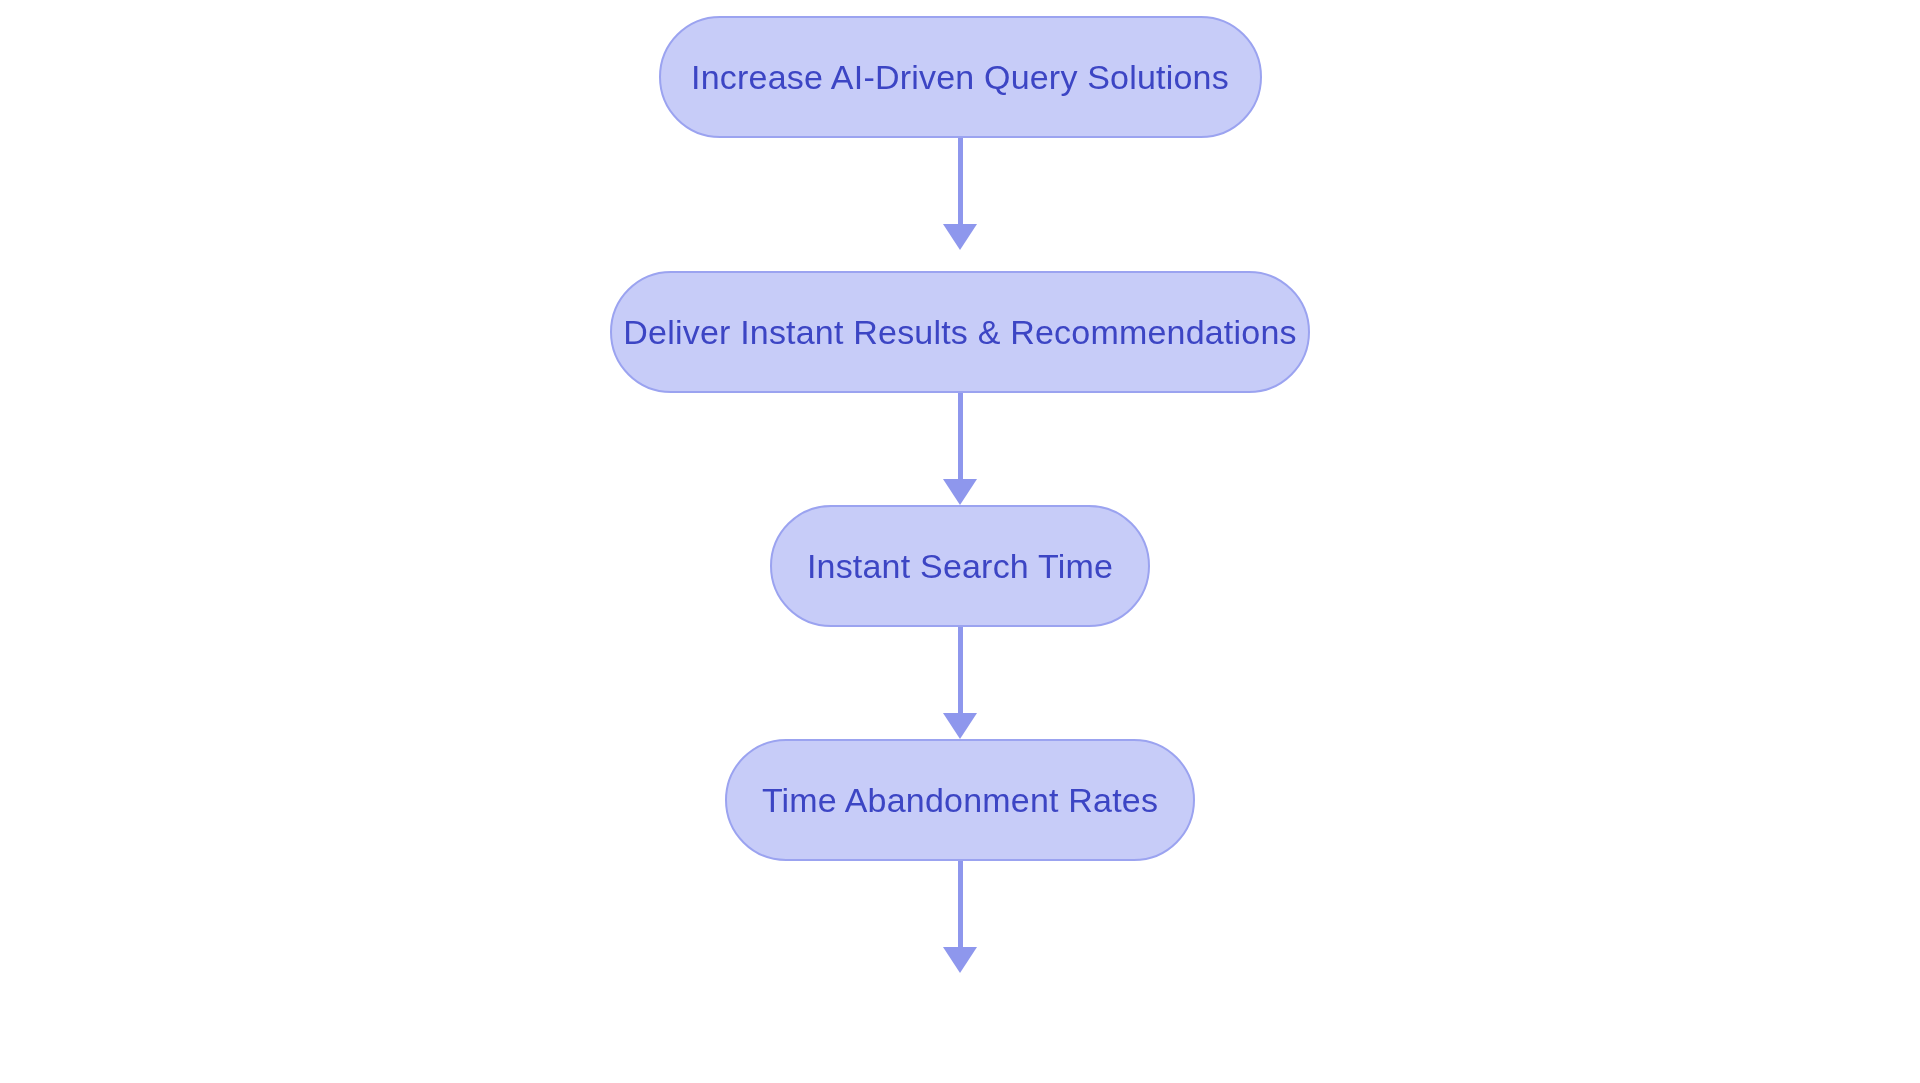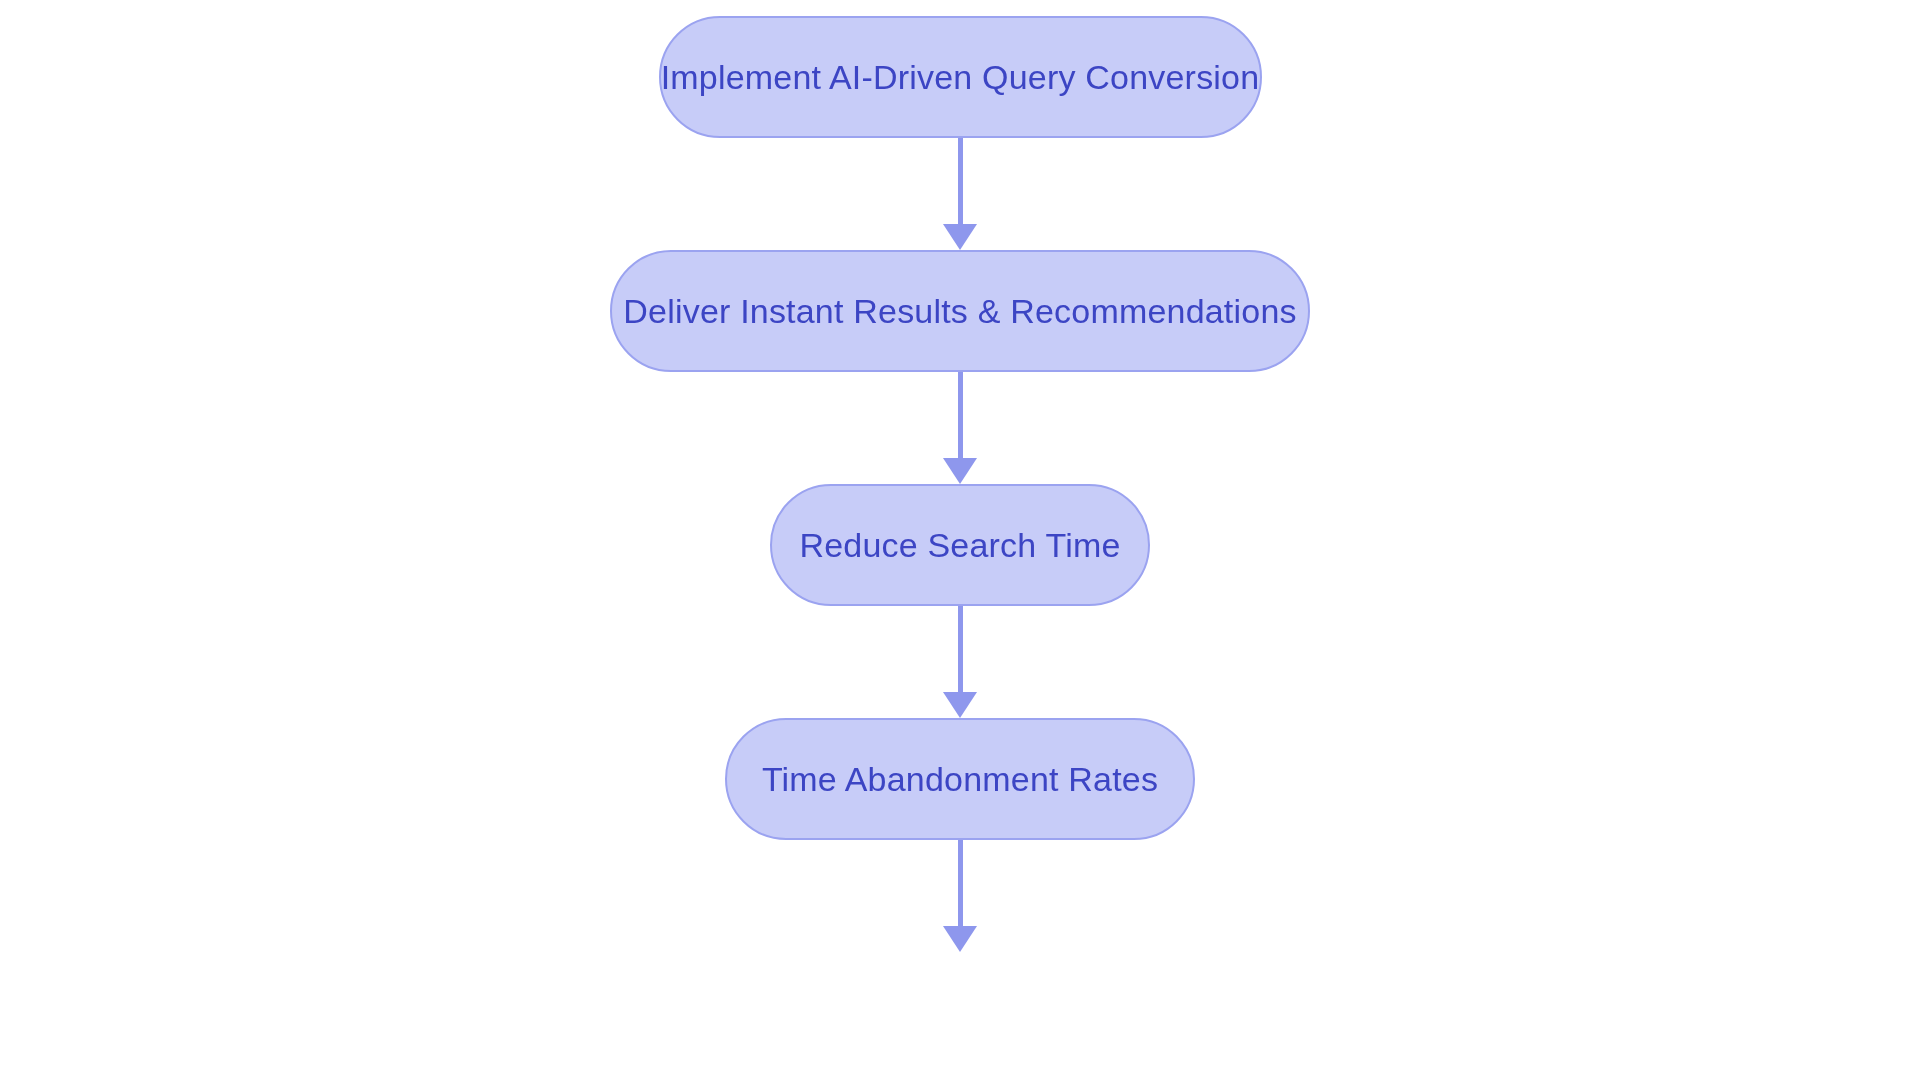--- a/index.html
+++ b/index.html
@@ -34,21 +34,21 @@
     display: flex;
     align-items: center;
     justify-content: center;
     font-size: 34px;
     font-weight: 400;
     letter-spacing: 0.2px;
     text-align: center;
     flex: 0 0 auto;
   }
   .n1 { width: 603px; margin-top: 16px; }
-  .n2 { width: 700px; }
+  .n2 { width: 700px; margin-top: 21px; }
   .n3 { width: 380px; }
   .n4 { width: 470px; }
   .n5 { width: 466px; }
   .arrow {
     height: 112px;
     flex: 0 0 auto;
     display: flex;
     flex-direction: column;
     align-items: center;
   }
@@ -64,39 +64,39 @@
     border-right: 17px solid transparent;
     border-top: 26px solid var(--arrow-color);
   }
 </style>
 </head>
 <body>
 
 <div class="canvas">
 
   <div class="node n1">
-    <span>Implement AI-Driven Query Conversion</span>
+    <span>Increase AI-Driven Query Solutions</span>
   </div>
 
   <div class="arrow">
     <div class="arrow-line"></div>
     <div class="arrow-head"></div>
   </div>
 
   <div class="node n2">
     <span>Deliver Instant Results &amp; Recommendations</span>
   </div>
 
   <div class="arrow">
     <div class="arrow-line"></div>
     <div class="arrow-head"></div>
   </div>
 
   <div class="node n3">
-    <span>Reduce Search Time</span>
+    <span>Instant Search Time</span>
   </div>
 
   <div class="arrow">
     <div class="arrow-line"></div>
     <div class="arrow-head"></div>
   </div>
 
   <div class="node n4">
     <span>Time Abandonment Rates</span>
   </div>

